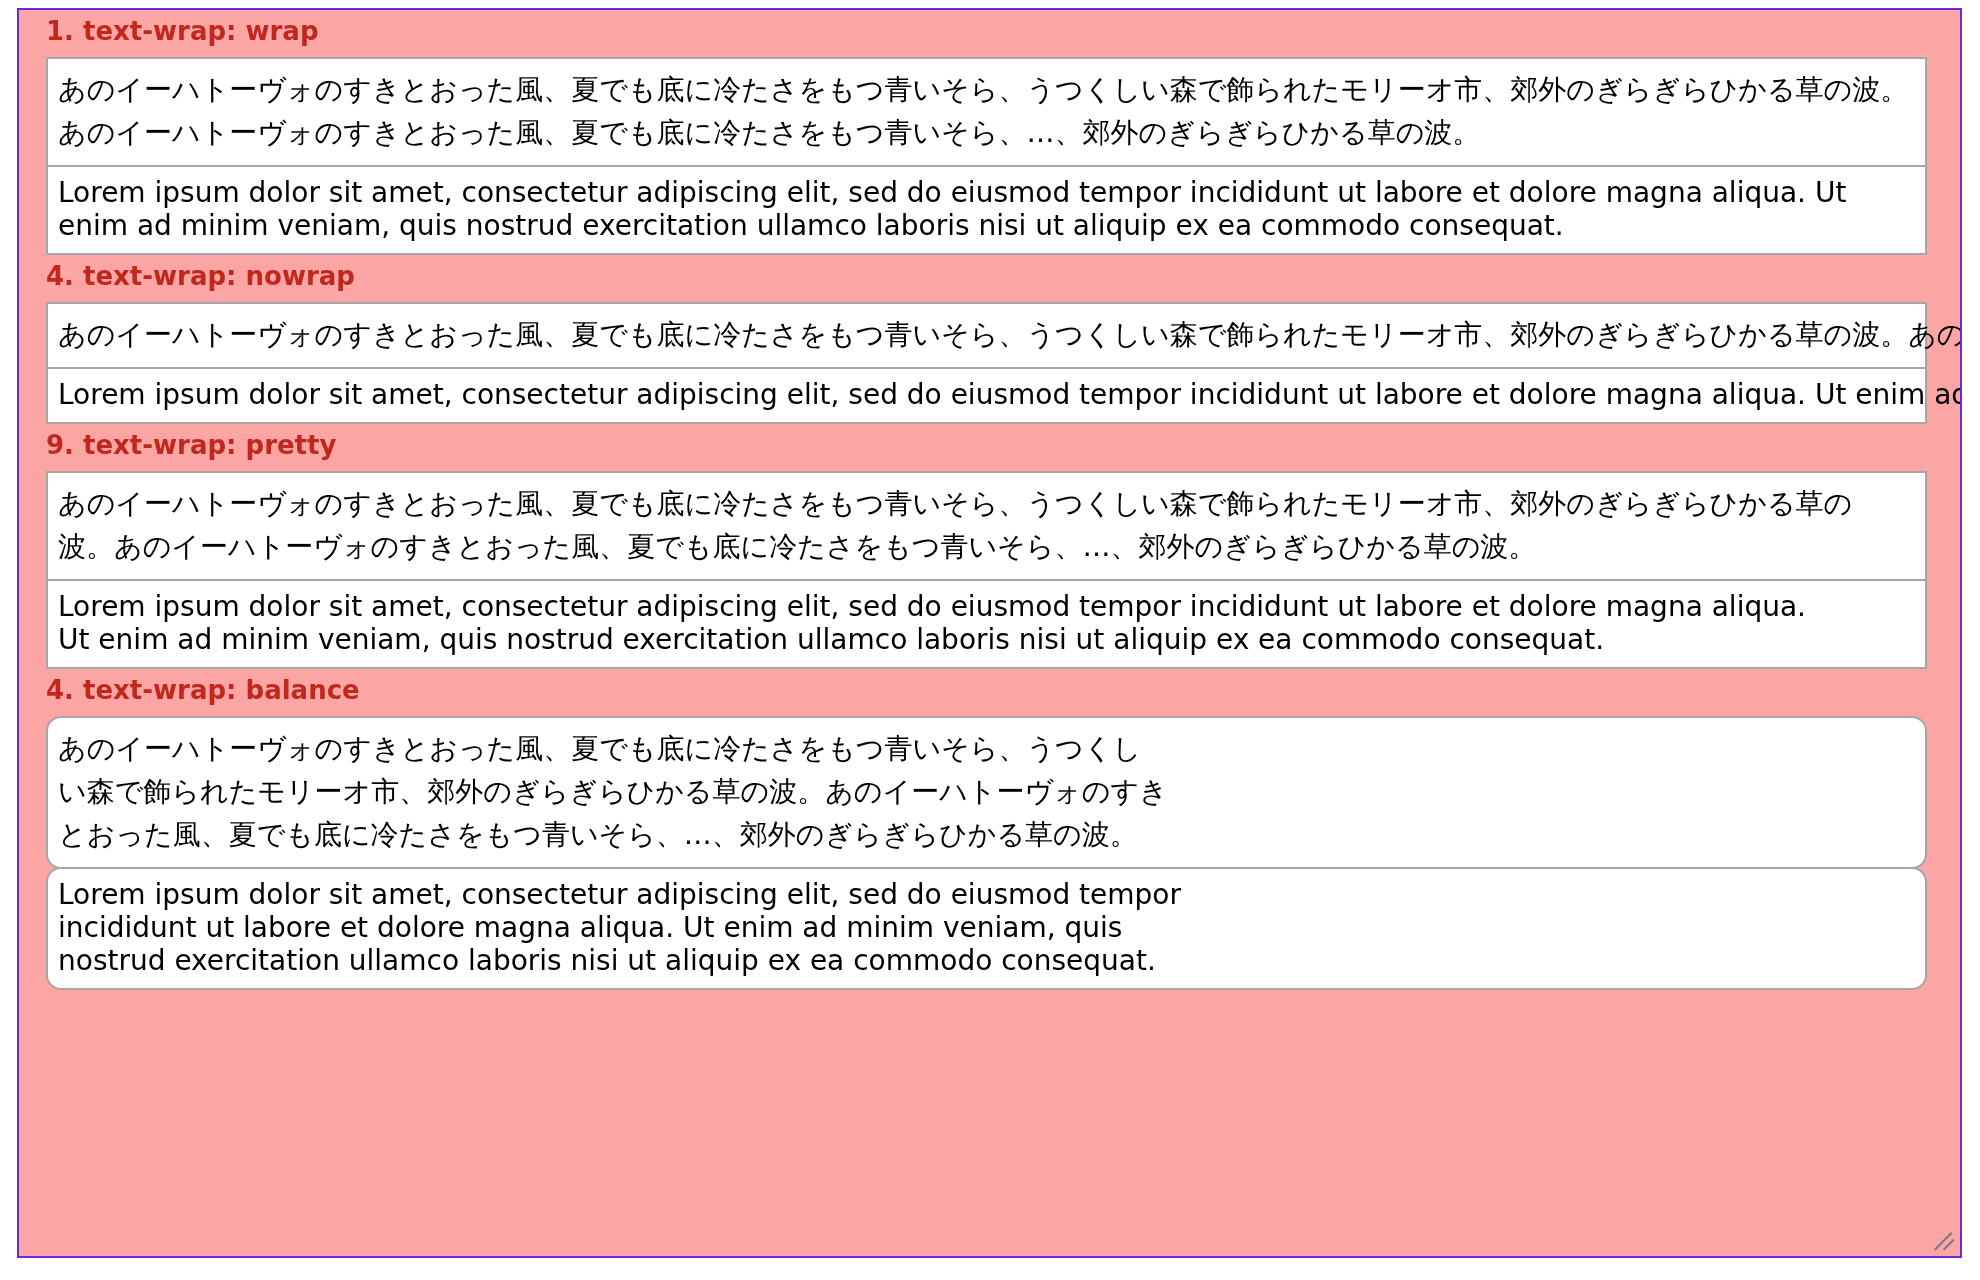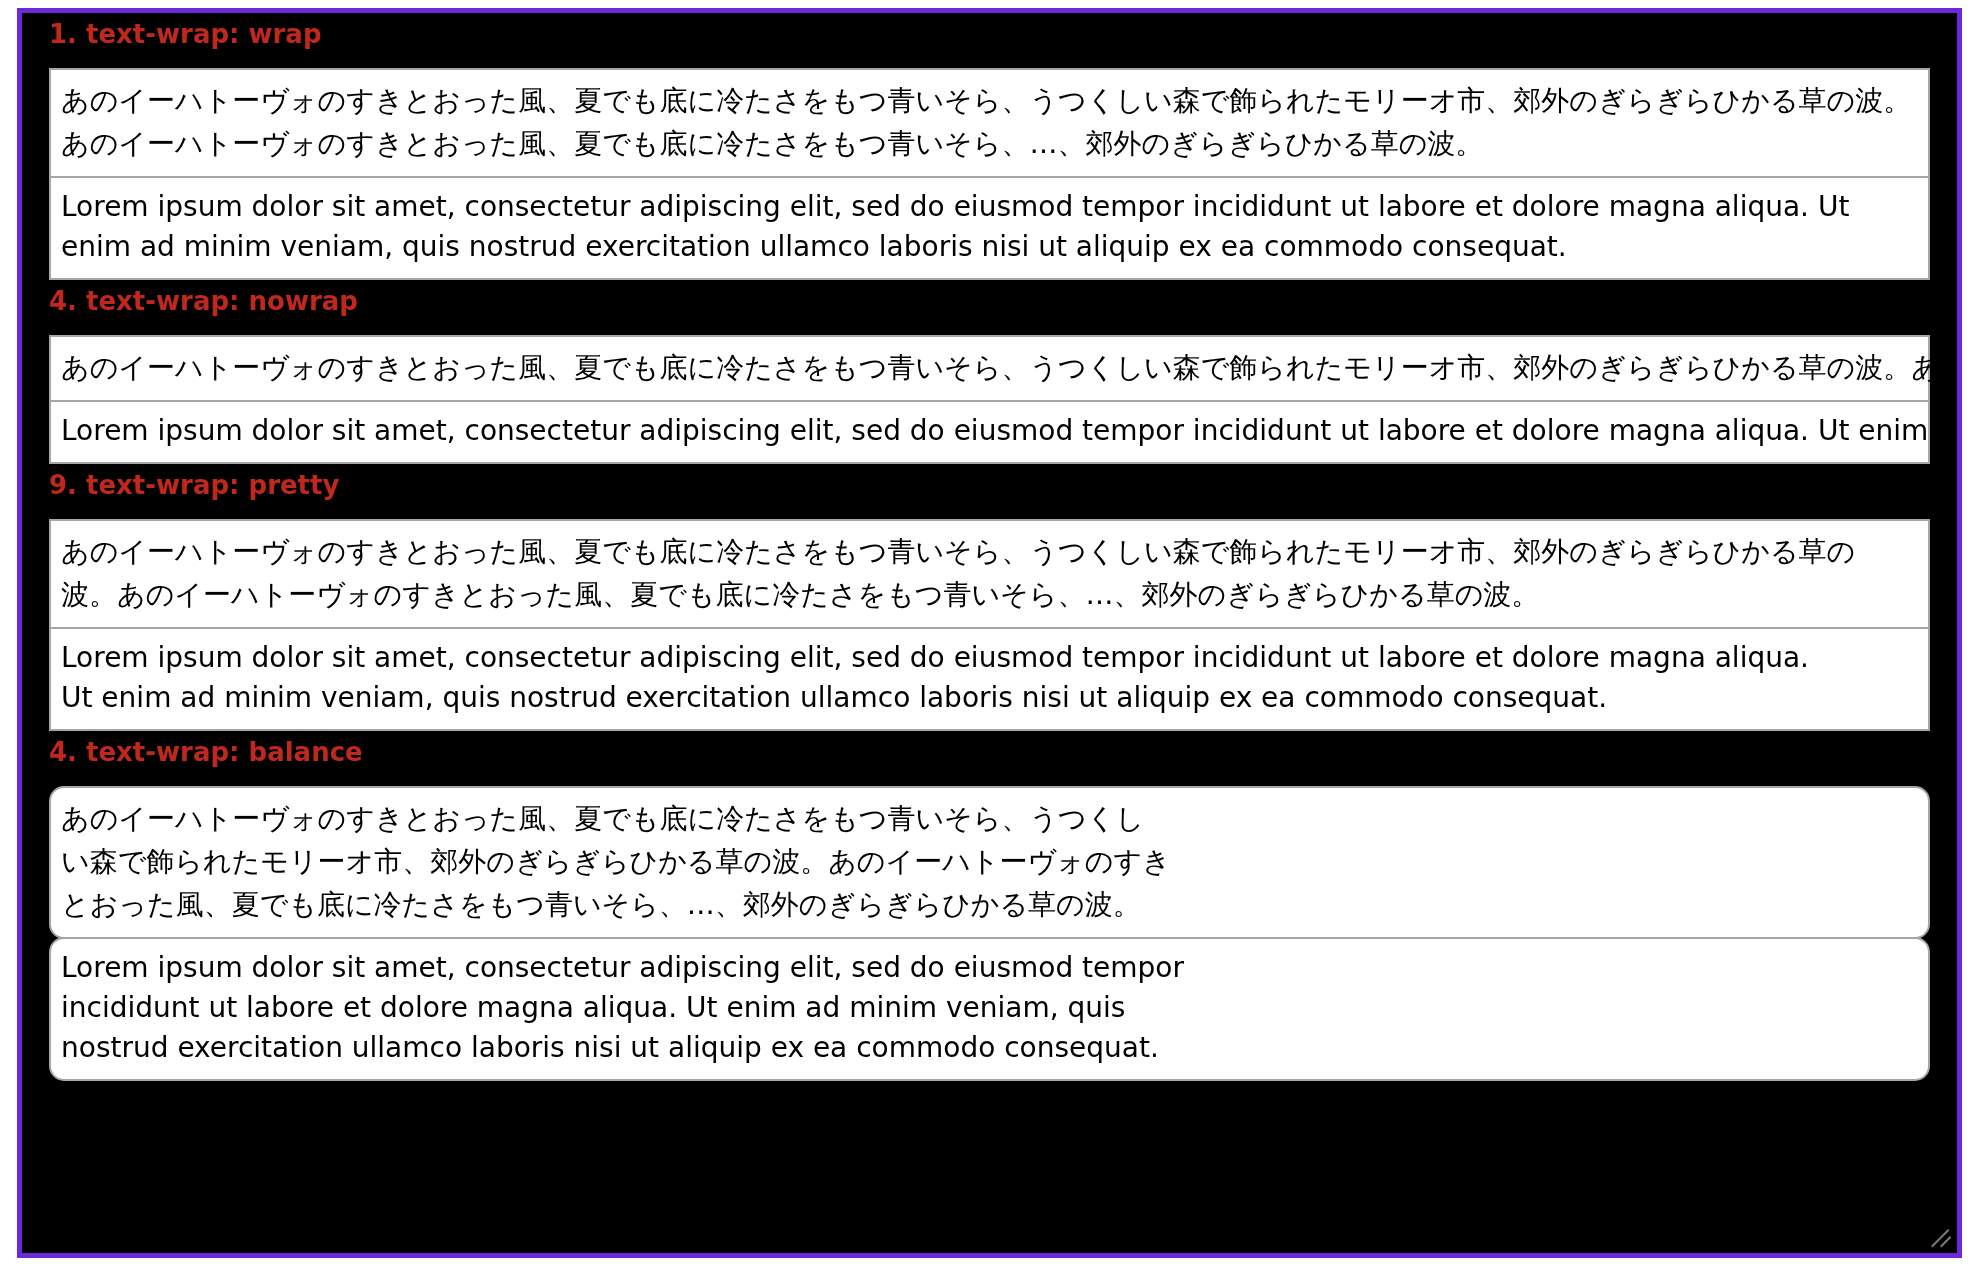--- a/index.html
+++ b/index.html
@@ -15,23 +15,23 @@
   }
 
   
   .demo-container {
     position: absolute;
     left: 17px;
     top: 8px;
     width: 1945px;
     height: 1250px;
     box-sizing: border-box;
-    border: 5px solid #6d28d9;
+    border: 2px solid #6d28d9;
     overflow: hidden;
-    background: #000000;
+    background: #fca5a5;
   }
 
   .sections {
     position: absolute;
     left: 0;
     top: 0;
     width: 1910px;
     padding: 0;
   }
 
@@ -45,34 +45,34 @@
     font-size: 26px;
     line-height: 30px;
     margin: 0;
     padding: 6px 0 7px 27px;
     white-space: nowrap;
   }
 
   .textbox {
     box-sizing: border-box;
     border: 2px solid #a6a6a6;
-    margin: 12px 0 0 27px;
+    margin: 4px 0 0 27px;
     padding: 9px 10px 11px 10px;
     background: #ffffff;
     font-size: 28px;
     color: #000000;
     width: 1881px;
   }
 
   .textbox.jp {
     line-height: 43px;
     letter-spacing: 0px;
   }
   .textbox.latin {
-    line-height: 40px;
+    line-height: 33px;
   }
 
   
   .wrap-wrap   { white-space: normal; overflow-wrap: break-word; }
   .wrap-nowrap { white-space: nowrap; overflow: visible; }
   .wrap-pretty { white-space: normal; }
   .wrap-balance{ white-space: pre-line; border-radius: 15px; }
 
   
   .section-nowrap .textbox { width: 1881px; }

